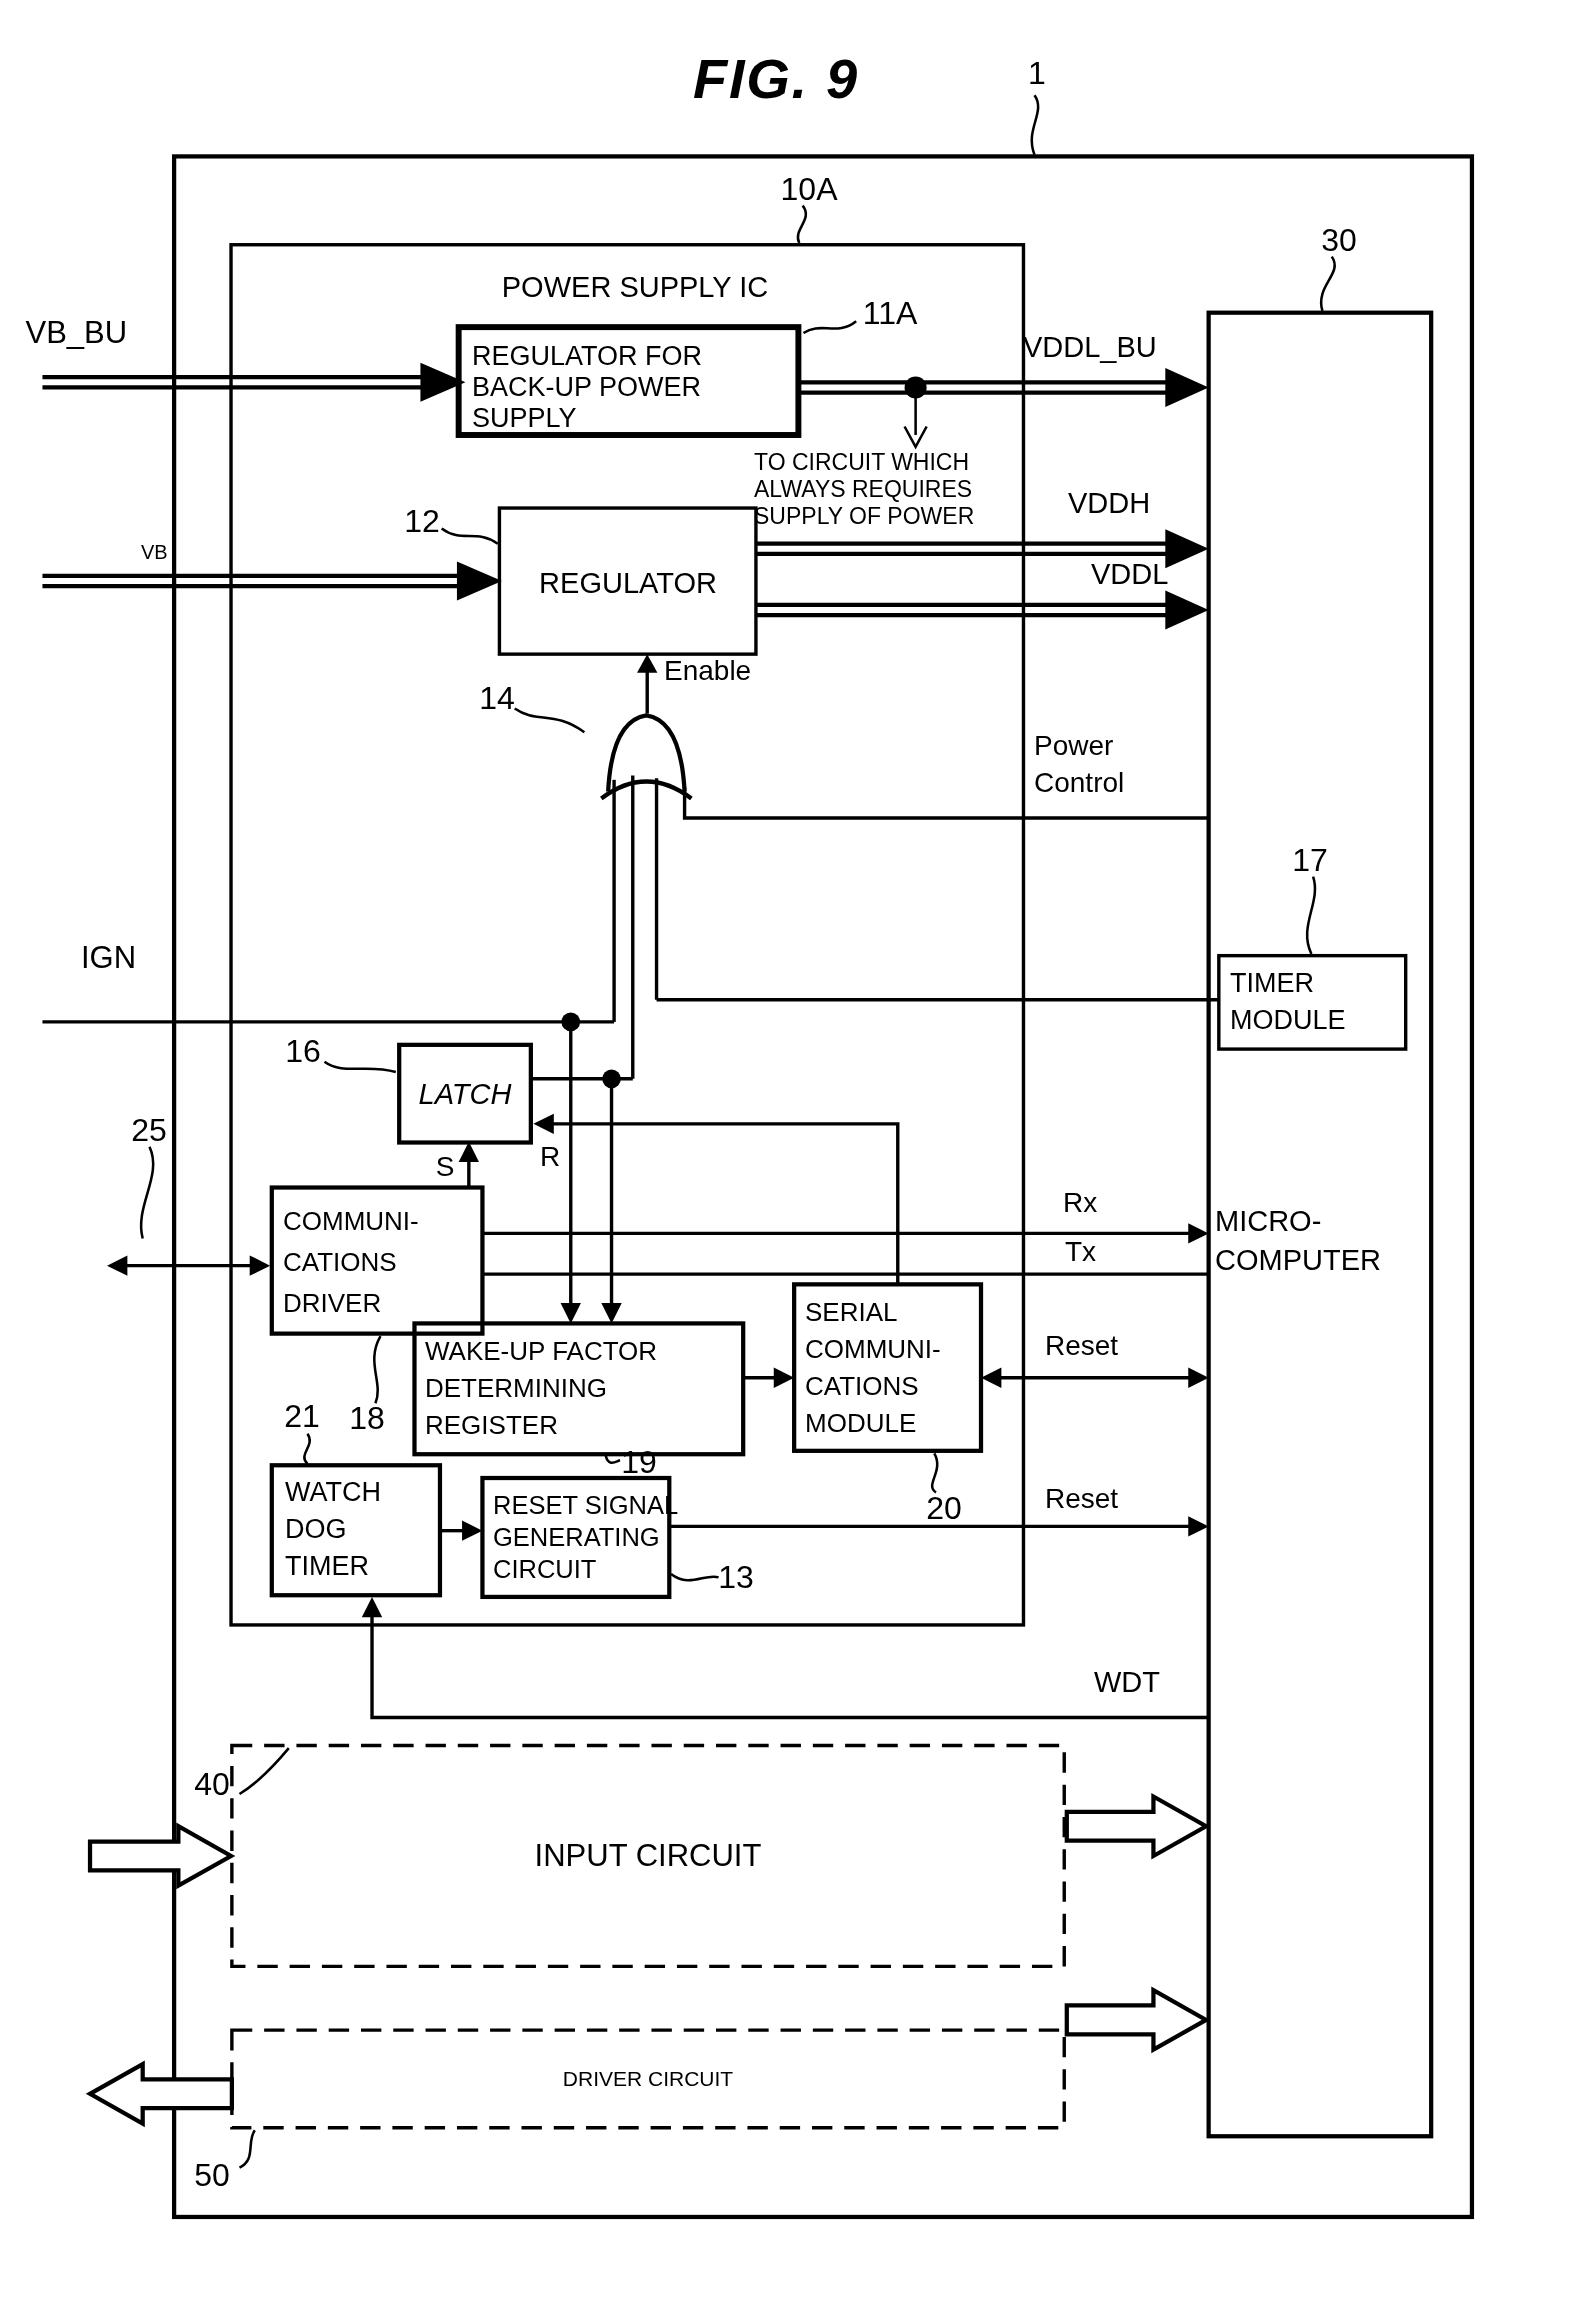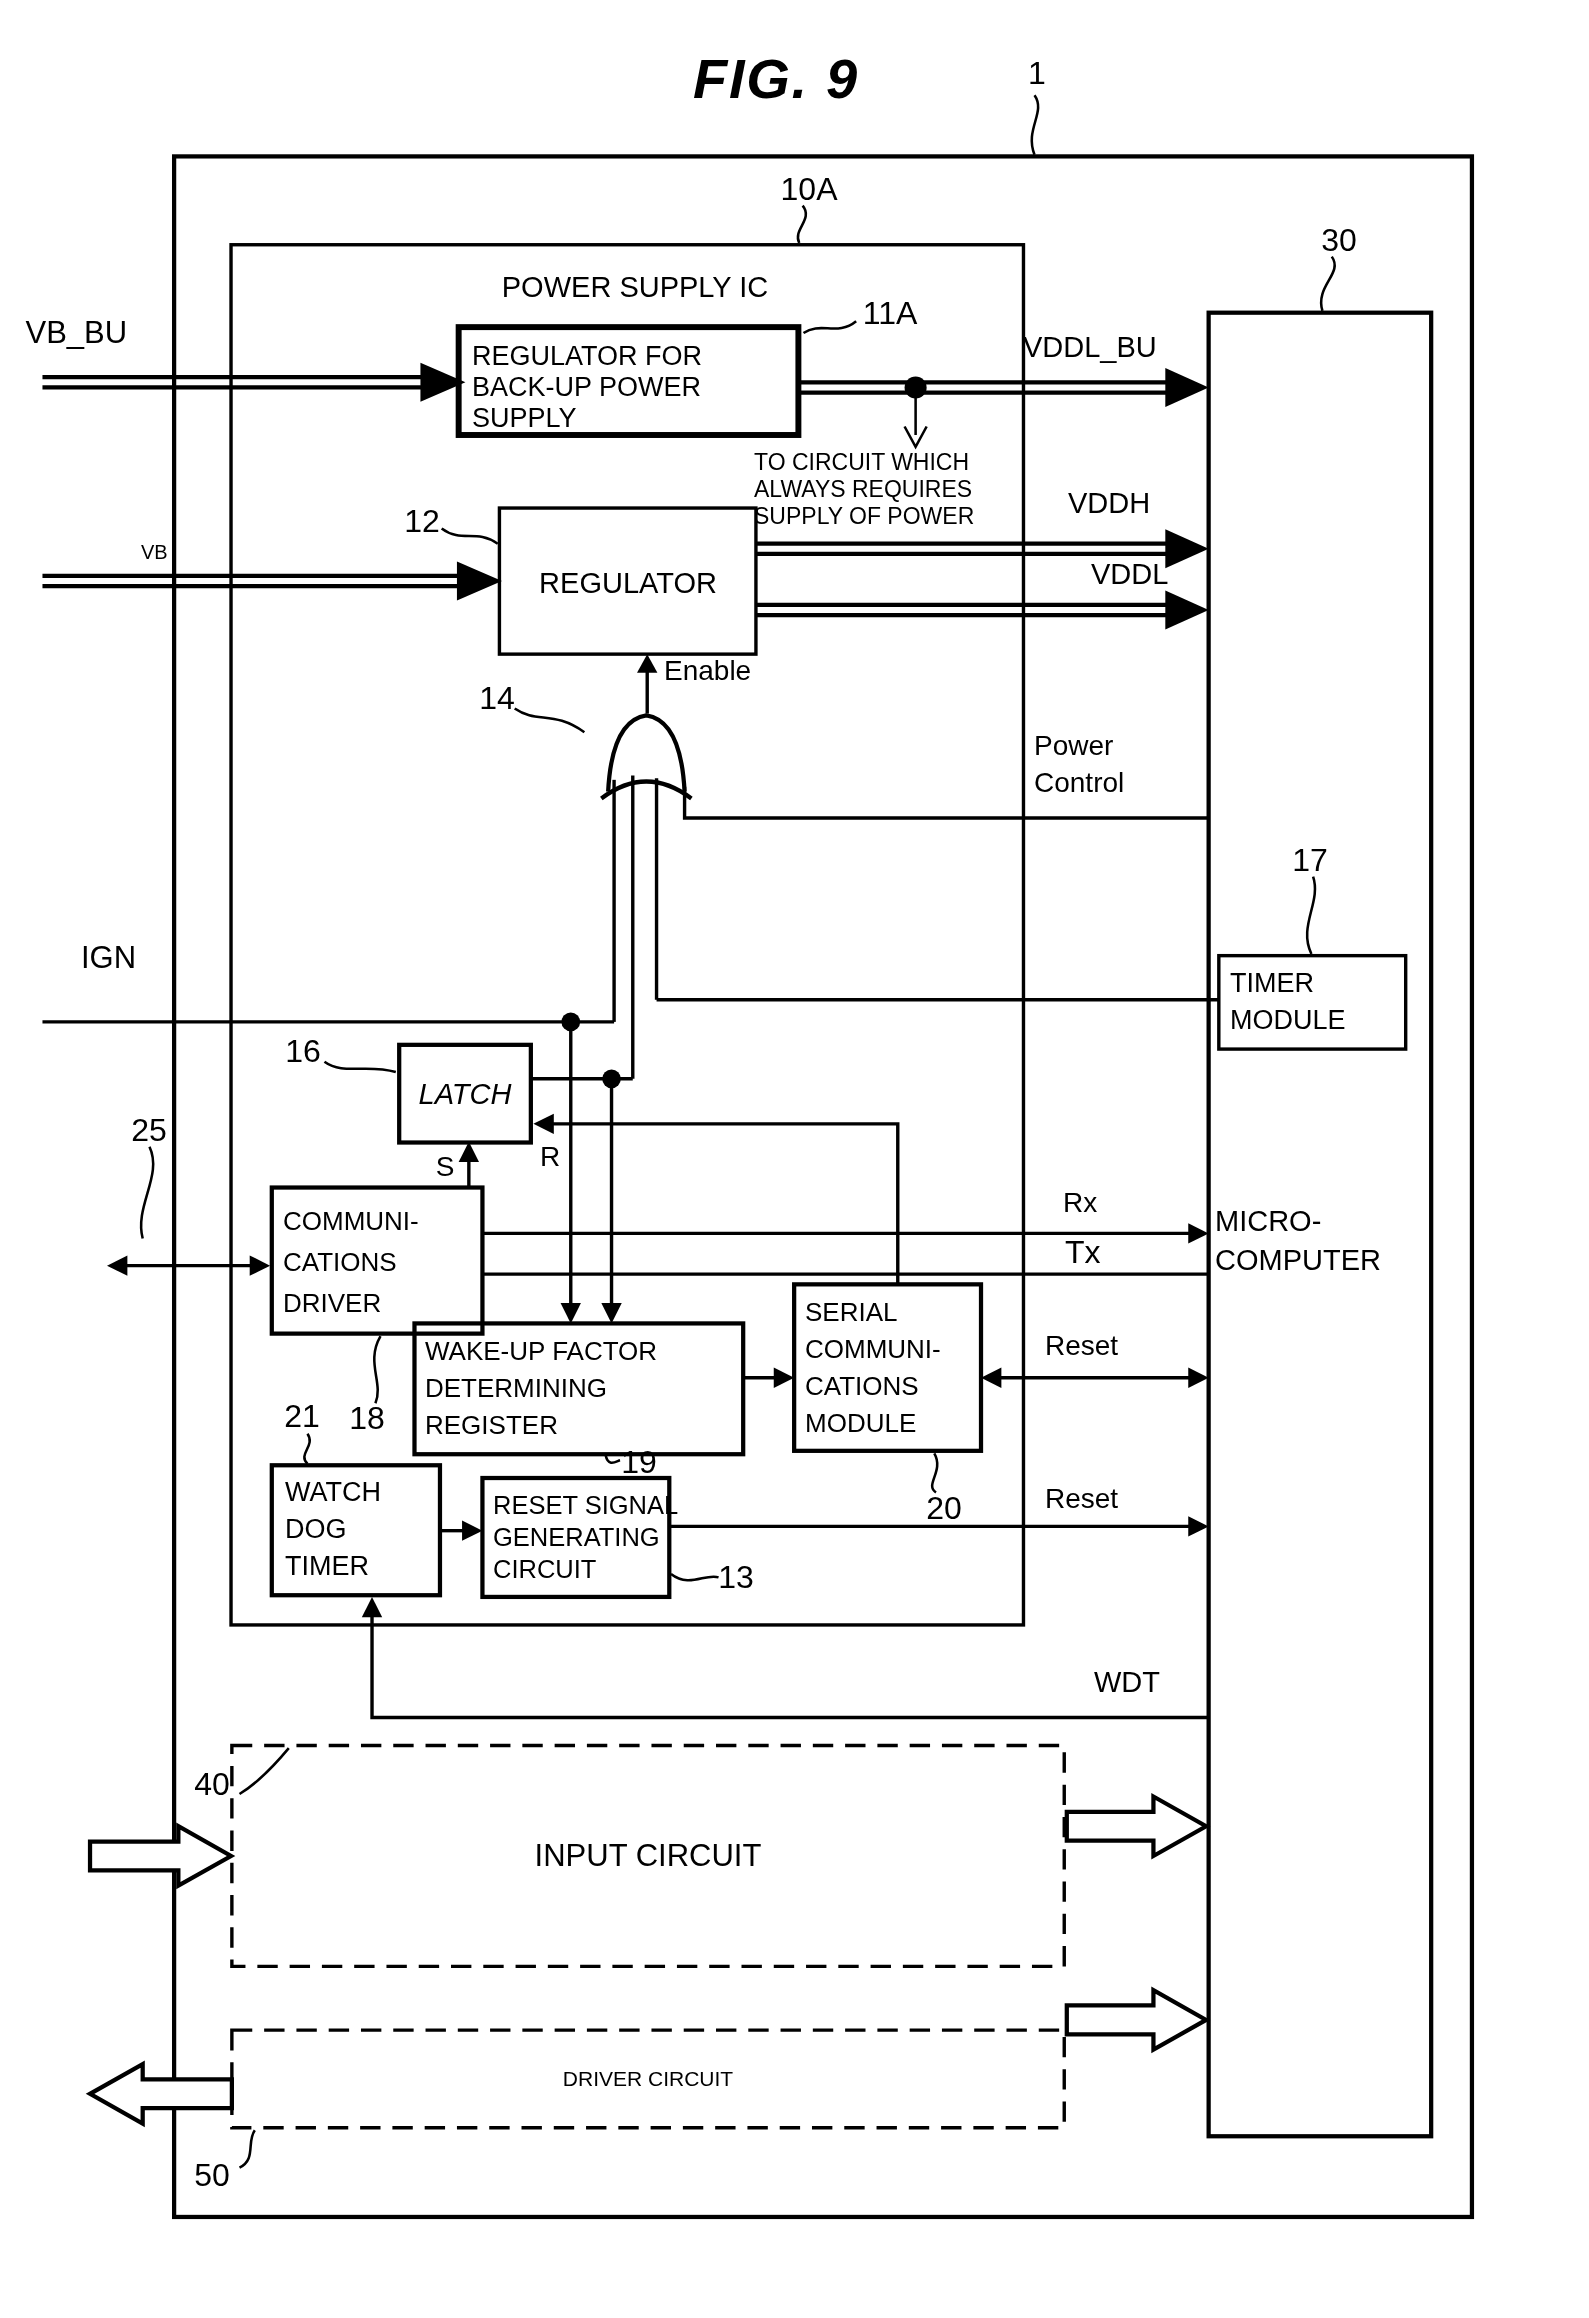--- a/index.html
+++ b/index.html
@@ -231,21 +231,21 @@
     <span>Control</span>
   </div>
 
   <div class="ML" style="left:754px;top:449px;font-size:23px;line-height:27px;">
     <span>TO CIRCUIT WHICH</span>
     <span>ALWAYS REQUIRES</span>
     <span>SUPPLY OF POWER</span>
   </div>
 
   <div class="L" style="left:1063px;top:1203px;font-size:28px;">Rx</div>
-  <div class="L" style="left:1065px;top:1252px;font-size:32px;">Tx</div>
+  <div class="L" style="left:1065px;top:1252px;font-size:28px;">Tx</div>
   <div class="L" style="left:1045px;top:1346px;font-size:28px;">Reset</div>
   <div class="L" style="left:1045px;top:1499px;font-size:28px;">Reset</div>
   <div class="L" style="left:1094px;top:1682px;">WDT</div>
   <div class="C" style="left:445px;top:1167px;font-size:28px;">S</div>
   <div class="C" style="left:550px;top:1157px;font-size:28px;">R</div>
 
 </div>
 
 
 </body></html>

